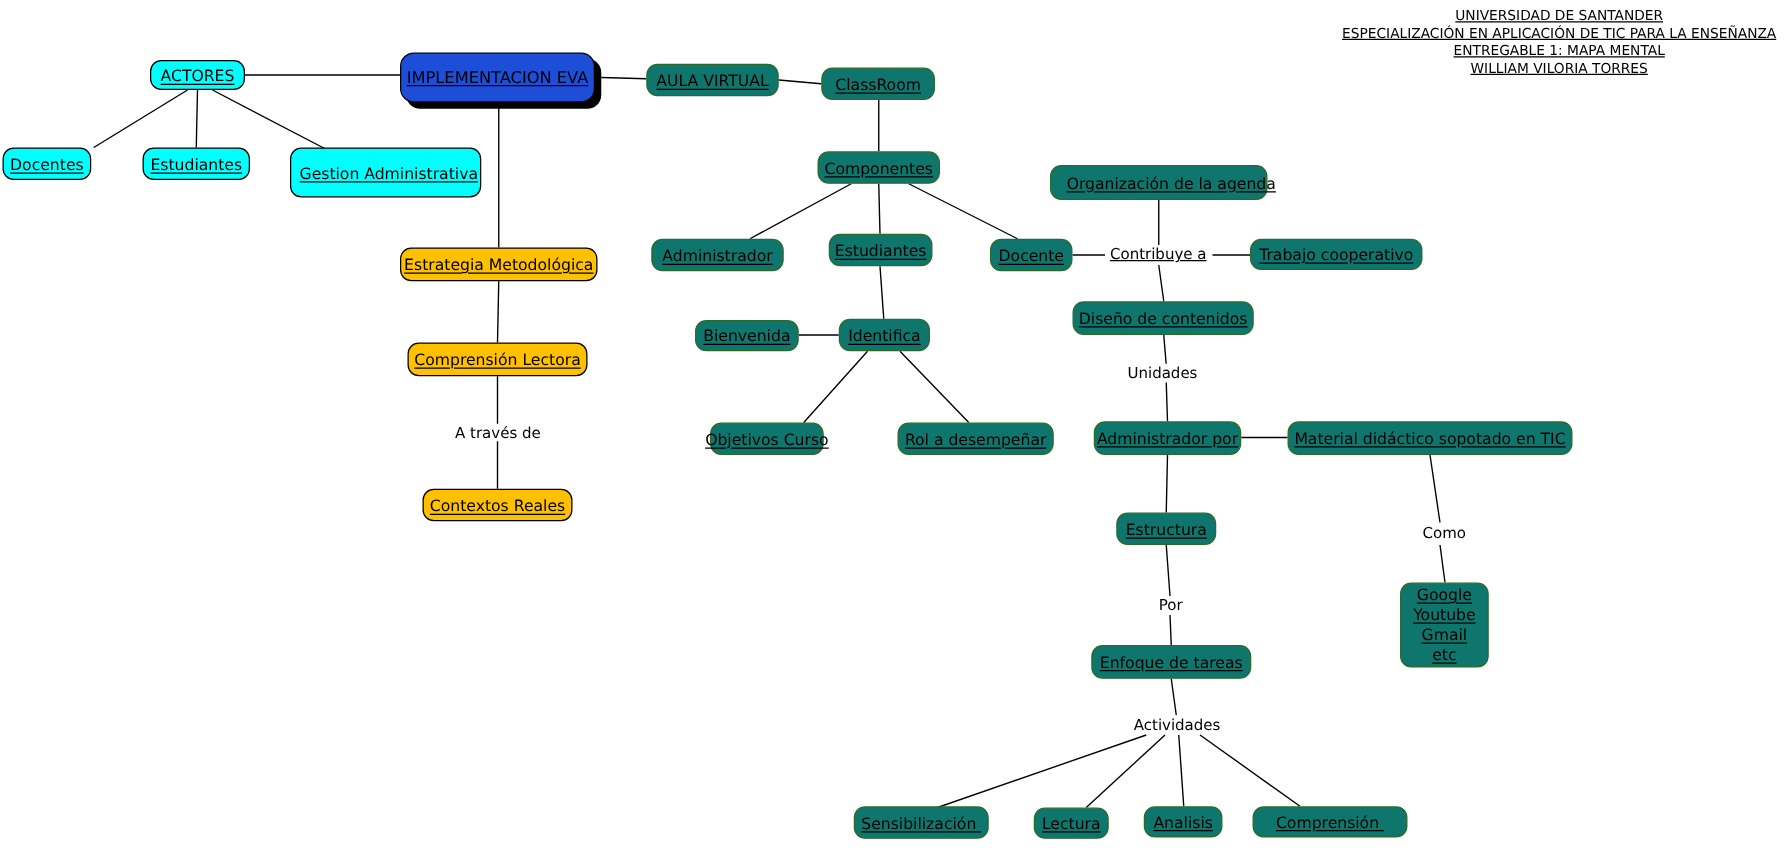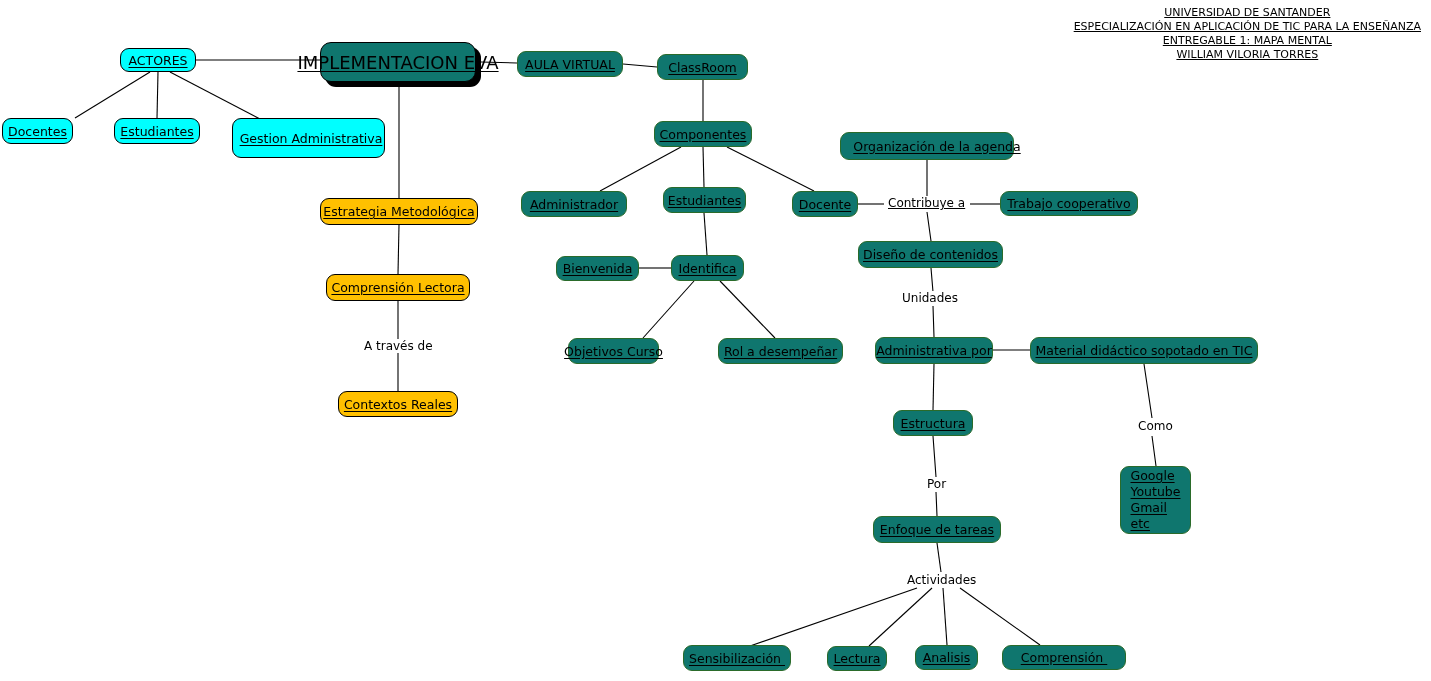--- a/index.html
+++ b/index.html
@@ -50,20 +50,21 @@
   .header-line { display: block; text-decoration: underline; }
 
   .node {
     position: absolute;
     box-sizing: border-box;
     border: 1.4px solid #000000;
     border-radius: 9px;
     display: flex;
     align-items: center;
     justify-content: center;
+    text-align: center;
     font-size: 12.5px;
     line-height: 15px;
     color: #000000;
     padding: 0 7px;
     white-space: pre;
   }
   .node-text {
     text-decoration: underline;
     text-underline-offset: 2px;
   }
@@ -77,25 +78,25 @@
   }
   .node.green {
     background: #0f766e;
     border-color: #2a6b2a;
   }
   .node.orange {
     background: #FFC000;
     border-color: #000000;
   }
   .node.yellow {
-    background: #0f766e;
+    background: #1d4ed8;
     border-color: #000000;
     border-radius: 11px;
     box-shadow: 5px 5px 0 0 #000000;
-    font-size: 18px;
+    font-size: 13px;
   }
   .link-label {
     position: absolute;
     font-size: 12px;
     line-height: 14px;
     color: #000000;
     background: #ffffff;
     padding: 0 3px;
     white-space: nowrap;
     text-align: center;
@@ -163,21 +164,21 @@
       <div class="node green" style="left: 521px; top: 191px; width: 106px; height: 26px;"><span class="node-text">Administrador</span></div>
       <div class="node green" style="left: 663px; top: 187px; width: 83px; height: 26px;"><span class="node-text">Estudiantes</span></div>
       <div class="node green" style="left: 792px; top: 191px; width: 66px; height: 26px;"><span class="node-text">Docente</span></div>
       <div class="node green" style="left: 556px; top: 256px; width: 83px; height: 25px;"><span class="node-text">Bienvenida</span></div>
       <div class="node green" style="left: 671px; top: 255px; width: 73px; height: 26px;"><span class="node-text">Identifica</span></div>
       <div class="node green" style="left: 568px; top: 338px; width: 91px; height: 26px;"><span class="node-text">Objetivos Curso</span></div>
       <div class="node green" style="left: 718px; top: 338px; width: 125px; height: 26px;"><span class="node-text">Rol a desempeñar</span></div>
       <div class="node green" style="left: 840px; top: 132px; width: 174px; height: 28px; padding-left: 27px;"><span class="node-text">Organización de la agenda</span></div>
       <div class="node green" style="left: 1000px; top: 191px; width: 138px; height: 25px;"><span class="node-text">Trabajo cooperativo</span></div>
       <div class="node green" style="left: 858px; top: 241px; width: 145px; height: 27px;"><span class="node-text">Diseño de contenidos</span></div>
-      <div class="node green" style="left: 875px; top: 337px; width: 118px; height: 27px;"><span class="node-text">Administrativa por</span></div>
+      <div class="node green" style="left: 875px; top: 337px; width: 118px; height: 27px;"><span class="node-text">Administrador por</span></div>
       <div class="node green" style="left: 1030px; top: 337px; width: 228px; height: 27px;"><span class="node-text">Material didáctico sopotado en TIC</span></div>
       <div class="node green" style="left: 893px; top: 410px; width: 80px; height: 26px;"><span class="node-text">Estructura</span></div>
       <div class="node green" style="left: 1120px; top: 466px; width: 71px; height: 68px;"><span class="node-text multiline">Google 
 Youtube 
 Gmail
 etc</span></div>
       <div class="node green" style="left: 873px; top: 516px; width: 128px; height: 27px;"><span class="node-text">Enfoque de tareas</span></div>
       <div class="node green" style="left: 683px; top: 645px; width: 108px; height: 26px;"><span class="node-text">Sensibilización </span></div>
       <div class="node green" style="left: 827px; top: 646px; width: 60px; height: 25px;"><span class="node-text">Lectura</span></div>
       <div class="node green" style="left: 915px; top: 645px; width: 63px; height: 25px;"><span class="node-text">Analisis</span></div>

